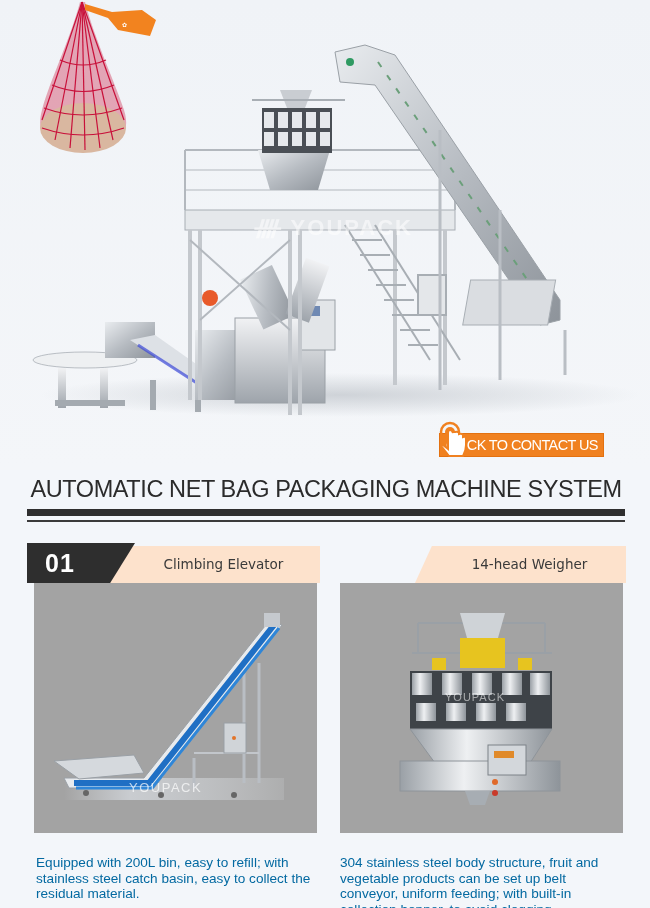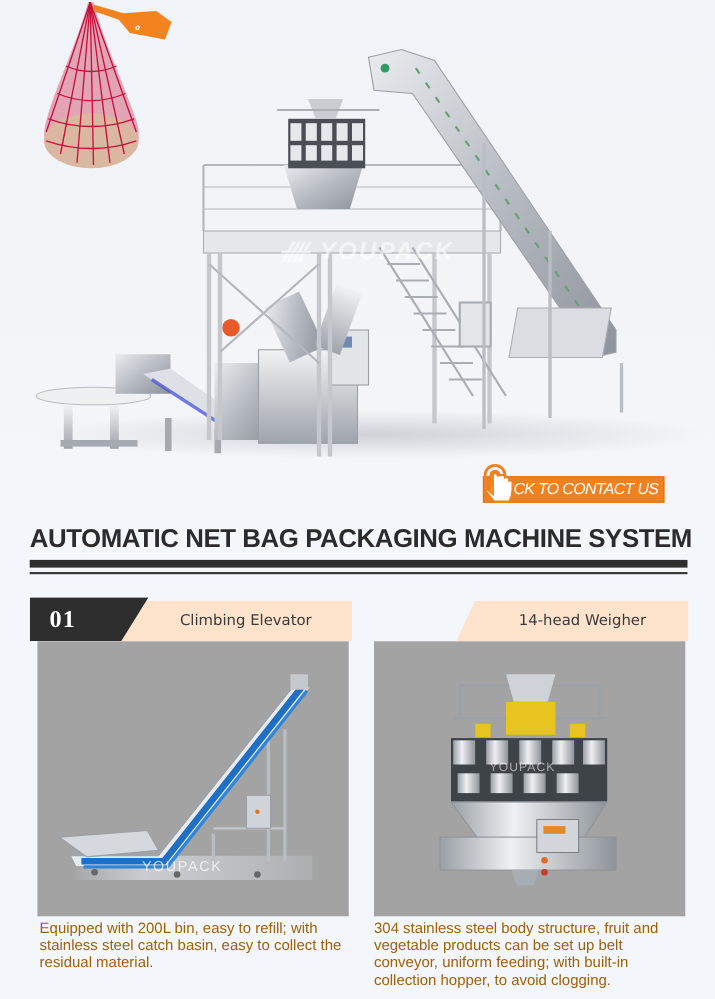--- a/index.html
+++ b/index.html
@@ -9,21 +9,20 @@
     font-family: "Liberation Sans", sans-serif;
     position: relative;
     color: #333;
   }
 
   
   .hero {
     position: absolute; left: 0; top: 0; width: 650px; height: 470px;
     background: linear-gradient(180deg, #f0f3f7 0%, #f4f6f9 100%);
     overflow: hidden;
-    font-style: italic;
   }
   .hero svg { position: absolute; left: 0; top: 0; }
 
   .contact-btn {
     position: absolute; left: 437px; top: 421px;
     display: flex; align-items: center; cursor: pointer;
   }
   .contact-btn .hand { width: 34px; height: 38px; }
   .contact-btn .label {
     margin-left: 2px; margin-top: 12px;
@@ -32,58 +31,58 @@
     font-size: 14.5px; letter-spacing: -0.6px;
     padding: 3px 5px 3px 6px; line-height: 16px;
     border: 1px solid #e37110;
     white-space: nowrap;
   }
 
   
   .section-title {
     position: absolute; left: 27px; top: 476px; width: 598px;
     text-align: center;
-    font-family: "Liberation Sans", sans-serif; font-weight: bold;
+    font-family: "Liberation Sans", sans-serif; font-weight: normal;
     font-size: 23.5px; color: #2b2b2b; letter-spacing: -0.4px;
     white-space: nowrap;
   }
   .rule-thick { position: absolute; left: 27px; top: 509px; width: 598px; height: 7px; background: #2f2f2f; }
   .rule-thin  { position: absolute; left: 27px; top: 520px; width: 598px; height: 2px; background: #3a3a3a; }
 
   
   .card { position: absolute; top: 543px; width: 292px; }
   .card-1 { left: 27px; }
   .card-2 { left: 333px; }
 
   .card-header { position: relative; height: 40px; }
   .card-num {
     position: absolute; left: 0; top: 0; height: 40px; width: 108px;
     background: #2e2e2e;
     clip-path: polygon(0 0, 100% 0, 77% 100%, 0 100%);
-    color: #fff; font-family: Liberation Serif, serif; font-weight: bold;
-    font-size: 22px; line-height: 40px; padding-left: 18px; letter-spacing: 1px;
+    color: #fff; font-family: Liberation Sans, sans-serif; font-weight: bold;
+    font-size: 25px; line-height: 40px; padding-left: 18px; letter-spacing: 1px;
   }
   .card-tab {
     position: absolute; left: 82px; top: 3px; right: -1px; height: 37px;
     background: #fde2cc;
     clip-path: polygon(8% 0, 100% 0, 100% 100%, 0 100%);
     color: #3a3a3a; font-family: "DejaVu Sans", sans-serif; font-weight: normal;
     font-size: 13.5px; line-height: 37px; text-align: center; padding-left: 18px;
   }
   .card-img {
     position: relative; margin-top: 0; height: 250px; width: 100%;
     background: #a3a3a3; overflow: hidden;
   }
   .card-1 .card-img { margin-left: 7px; width: 283px; }
   .card-2 .card-img { margin-left: 7px; width: 283px; }
   .card-img svg { position: absolute; left: 0; top: 0; }
   .card-desc {
-    margin-top: 3px; padding-left: 9px; padding-right: 2px;
+    margin-top: 22px; padding-left: 9px; padding-right: 2px;
     font-family: "Liberation Sans", sans-serif;
-    font-size: 13.6px; line-height: 15.5px; color: #a16207;
+    font-size: 13.6px; line-height: 15.5px; color: #0369a1;
   }
   .card-2 .card-desc { padding-left: 7px; }
 </style>
 </head>
 <body>
 
 <div class="hero">
   <svg width="650" height="470" viewBox="0 0 650 470">
     <defs>
       <linearGradient id="steel" x1="0" y1="0" x2="1" y2="1">

